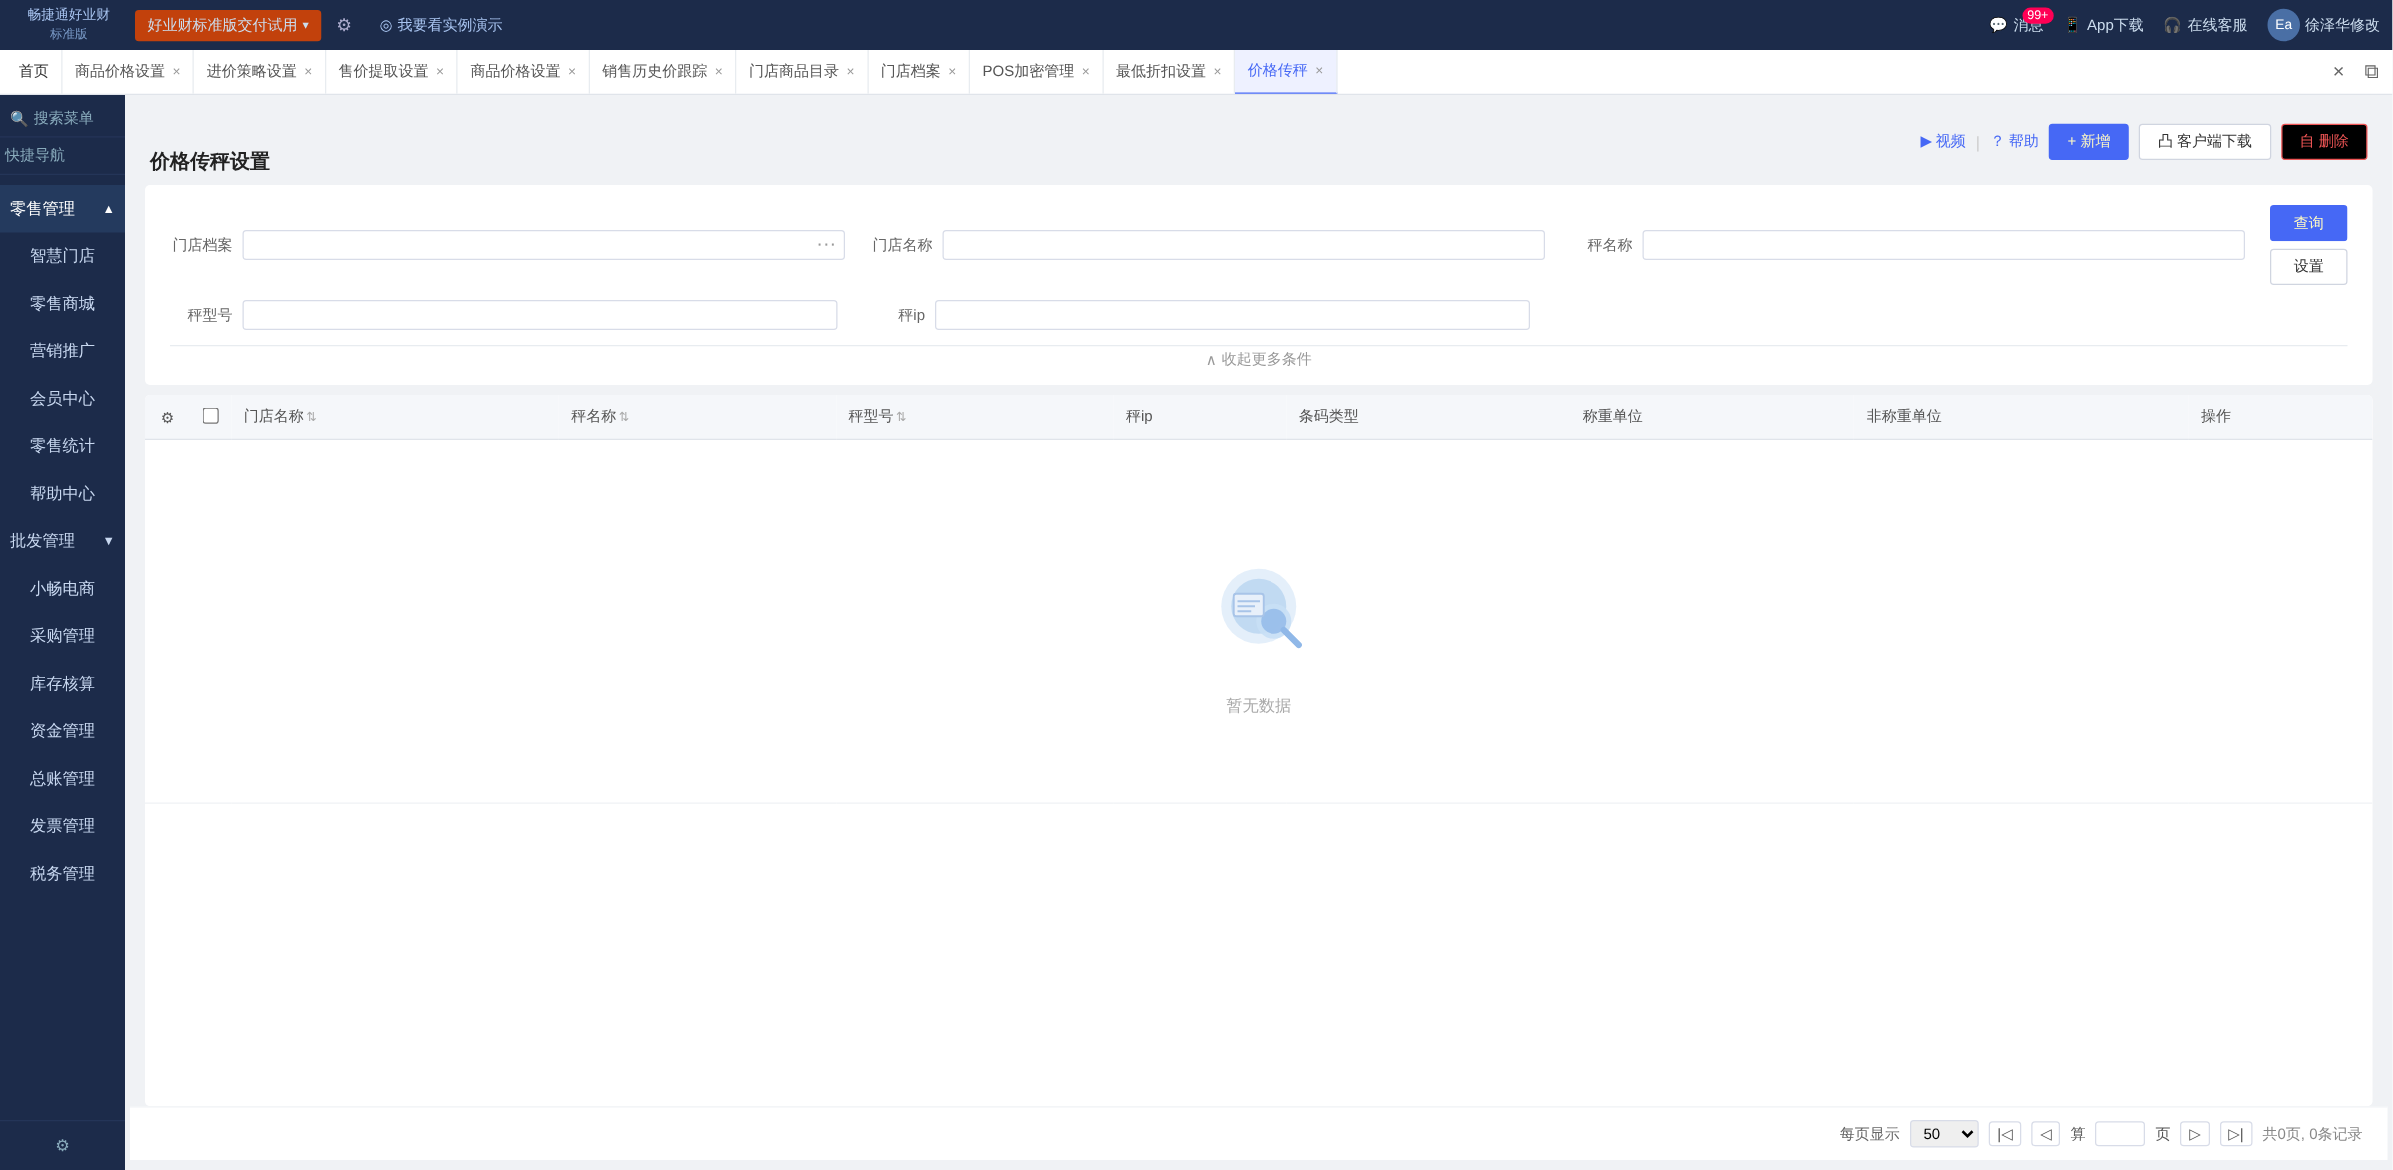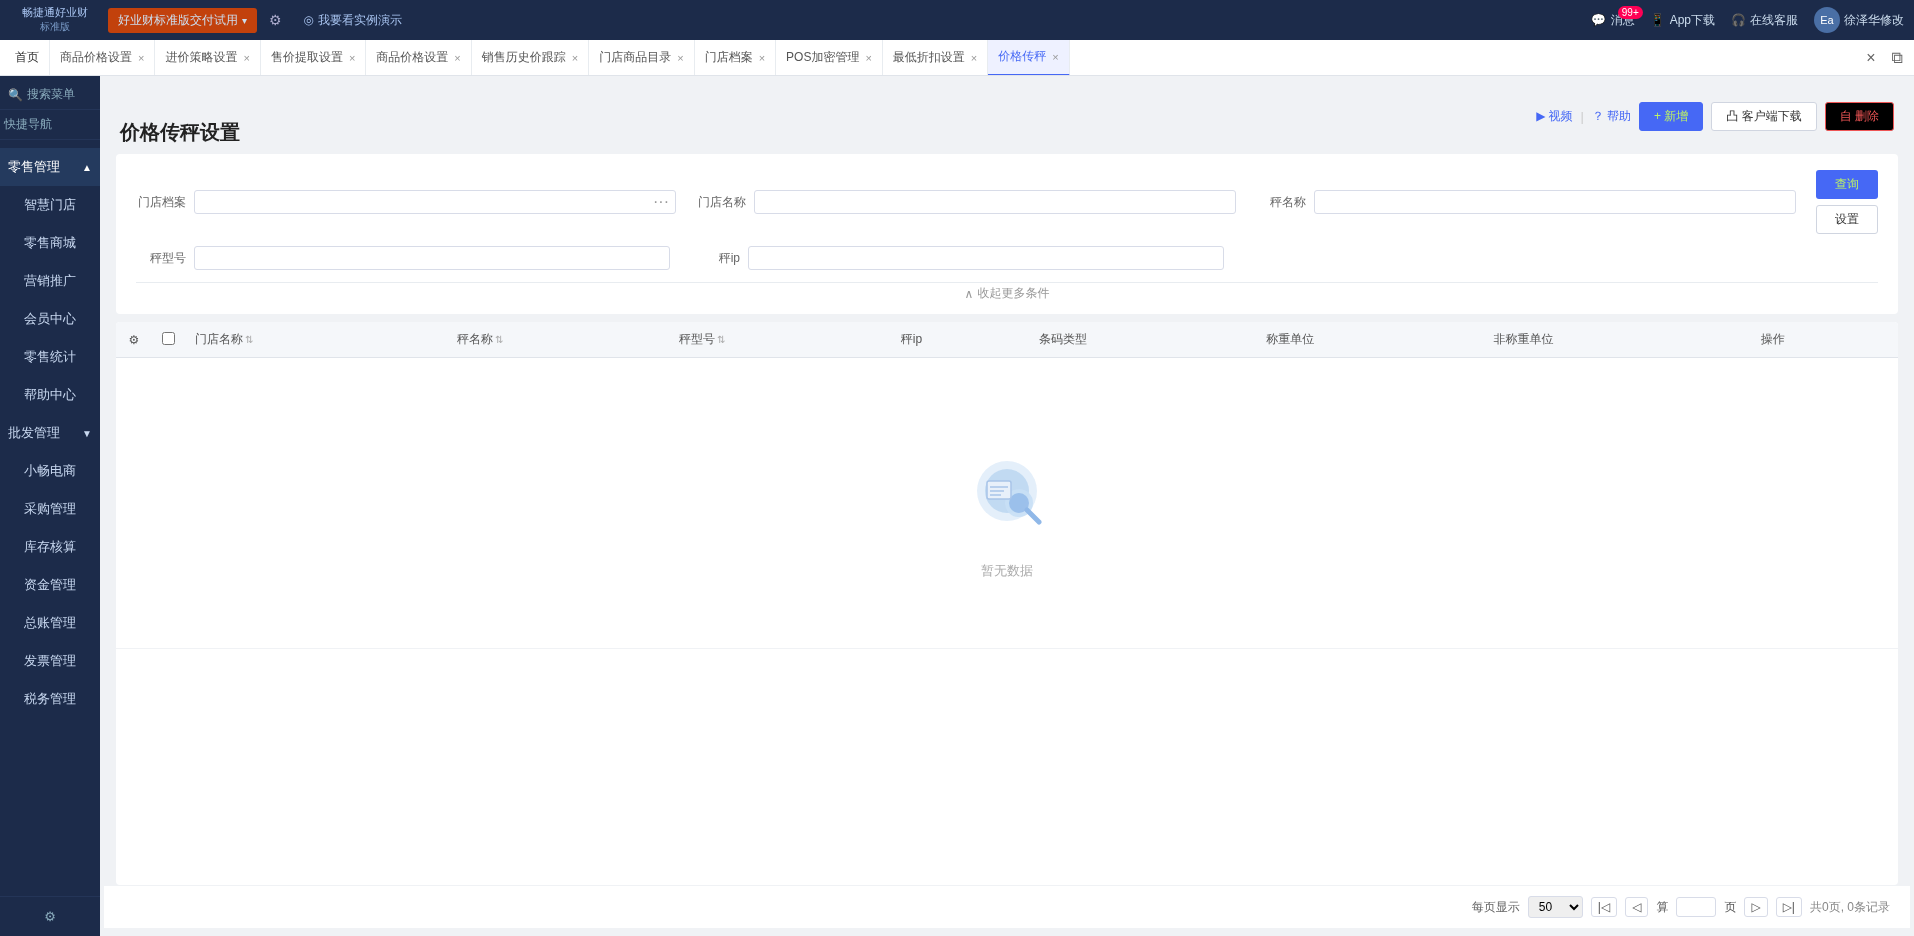--- a/index.html
+++ b/index.html
@@ -40,29 +40,29 @@
     .sidebar-section { padding: 8px 0; }
     .sidebar-item { padding: 10px 8px; font-size: 13px; color: #c8d8f0; cursor: pointer; display: flex; align-items: center; justify-content: center; gap: 4px; position: relative; }
     .sidebar-item.active { background: #243a5e; color: #fff; }
     .sidebar-item.has-sub { justify-content: space-between; text-align: center; }
     .sidebar-arrow { font-size: 10px; }
     .sidebar-gear { margin-top: auto; padding: 12px; display: flex; justify-content: center; color: #8ab; cursor: pointer; border-top: 1px solid #243558; }
 
     
     .content-area { flex: 1; display: flex; flex-direction: column; overflow: hidden; background: #f0f2f5; }
     .page-header { display: flex; align-items: center; justify-content: space-between; padding: 10px 20px 8px; background: #f0f2f5; }
-    .page-title { font-size: 20px; font-weight: 600; color: #222; margin-top: 33px; }
+    .page-title { font-size: 16px; font-weight: 600; color: #222; margin-top: 33px; }
     .page-actions { display: flex; align-items: center; gap: 8px; }
     .action-link { display: flex; align-items: center; gap: 3px; color: #4668f5; font-size: 12px; cursor: pointer; }
     .sep { color: #ccc; }
     .btn { padding: 5px 14px; border-radius: 3px; font-size: 12px; cursor: pointer; border: 1px solid transparent; }
-    .btn-primary { background: #4668f5; color: #bef264; border-color: #4668f5; }
+    .btn-primary { background: #4668f5; color: #fef9c3; border-color: #4668f5; }
     .btn-default { background: #fff; color: #333; border-color: #d0d5e0; }
     .btn-danger { background: #000000; color: #e55; border-color: #e55; }
-    .btn-query { background: #4668f5; color: #bef264; padding: 5px 18px; }
+    .btn-query { background: #4668f5; color: #fef9c3; padding: 5px 18px; }
     .btn-set { background: #fff; color: #333; border: 1px solid #d0d5e0; padding: 5px 18px; }
 
     
     .filter-area { background: #fff; margin: 0 16px; border-radius: 4px; padding: 16px 20px 10px; }
     .filter-row { display: flex; align-items: center; gap: 20px; margin-bottom: 12px; }
     .filter-item { display: flex; align-items: center; gap: 8px; flex: 1; }
     .filter-label { color: #666; font-size: 12px; white-space: nowrap; min-width: 50px; text-align: right; }
     .filter-input { flex: 1; border: 1px solid #d8dce8; border-radius: 3px; padding: 4px 8px; font-size: 12px; outline: none; background: #fff; }
     .filter-input-with-btn { display: flex; align-items: center; border: 1px solid #d8dce8; border-radius: 3px; flex: 1; }
     .filter-input-with-btn input { flex: 1; border: none; outline: none; padding: 4px 8px; font-size: 12px; background: transparent; }

